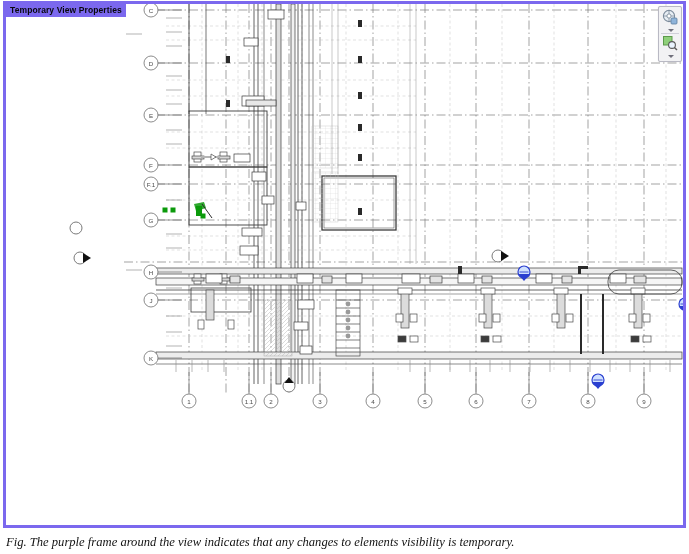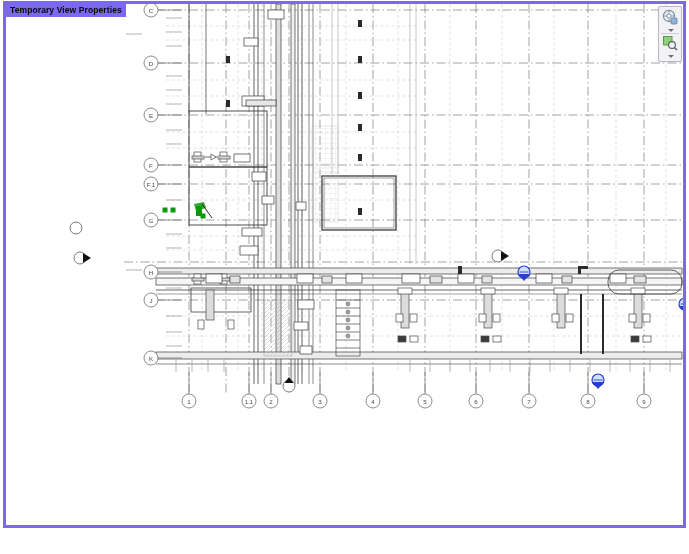--- a/index.html
+++ b/index.html
@@ -521,14 +521,15 @@
         <svg class="nav-ico" width="16" height="16" viewBox="0 0 16 16">
           <rect x="1.5" y="1.5" width="8.5" height="8.5" fill="#8fd07a" stroke="#5d9a4c" stroke-width="1"></rect>
           <circle cx="10" cy="10" r="3.4" fill="#eaf4ff" stroke="#5a5a5a" stroke-width="1.1"></circle>
           <line x1="12.4" y1="12.4" x2="15" y2="15" stroke="#5a5a5a" stroke-width="1.4"></line>
         </svg>
         <span class="nav-caret"></span>
       </div>
     </div>
   </div>
 
+  <div id="caption">Fig. The purple frame around the view indicates that any changes to elements visibility is temporary.</div>
 
 </div>
 
 </body></html>

